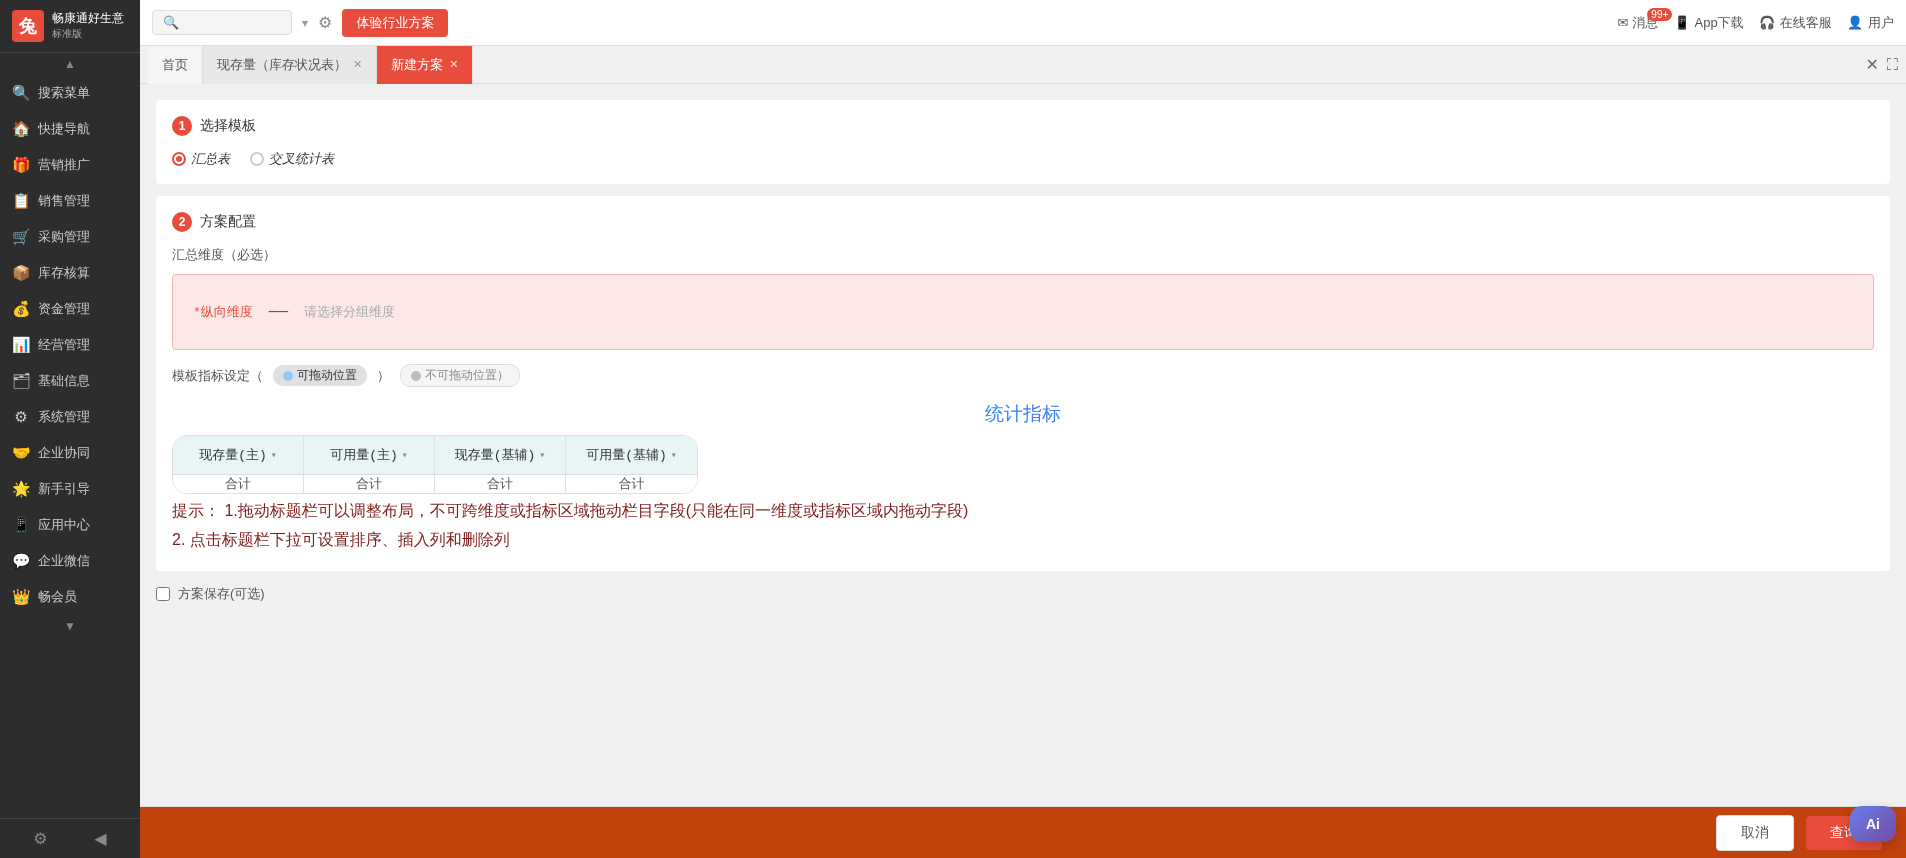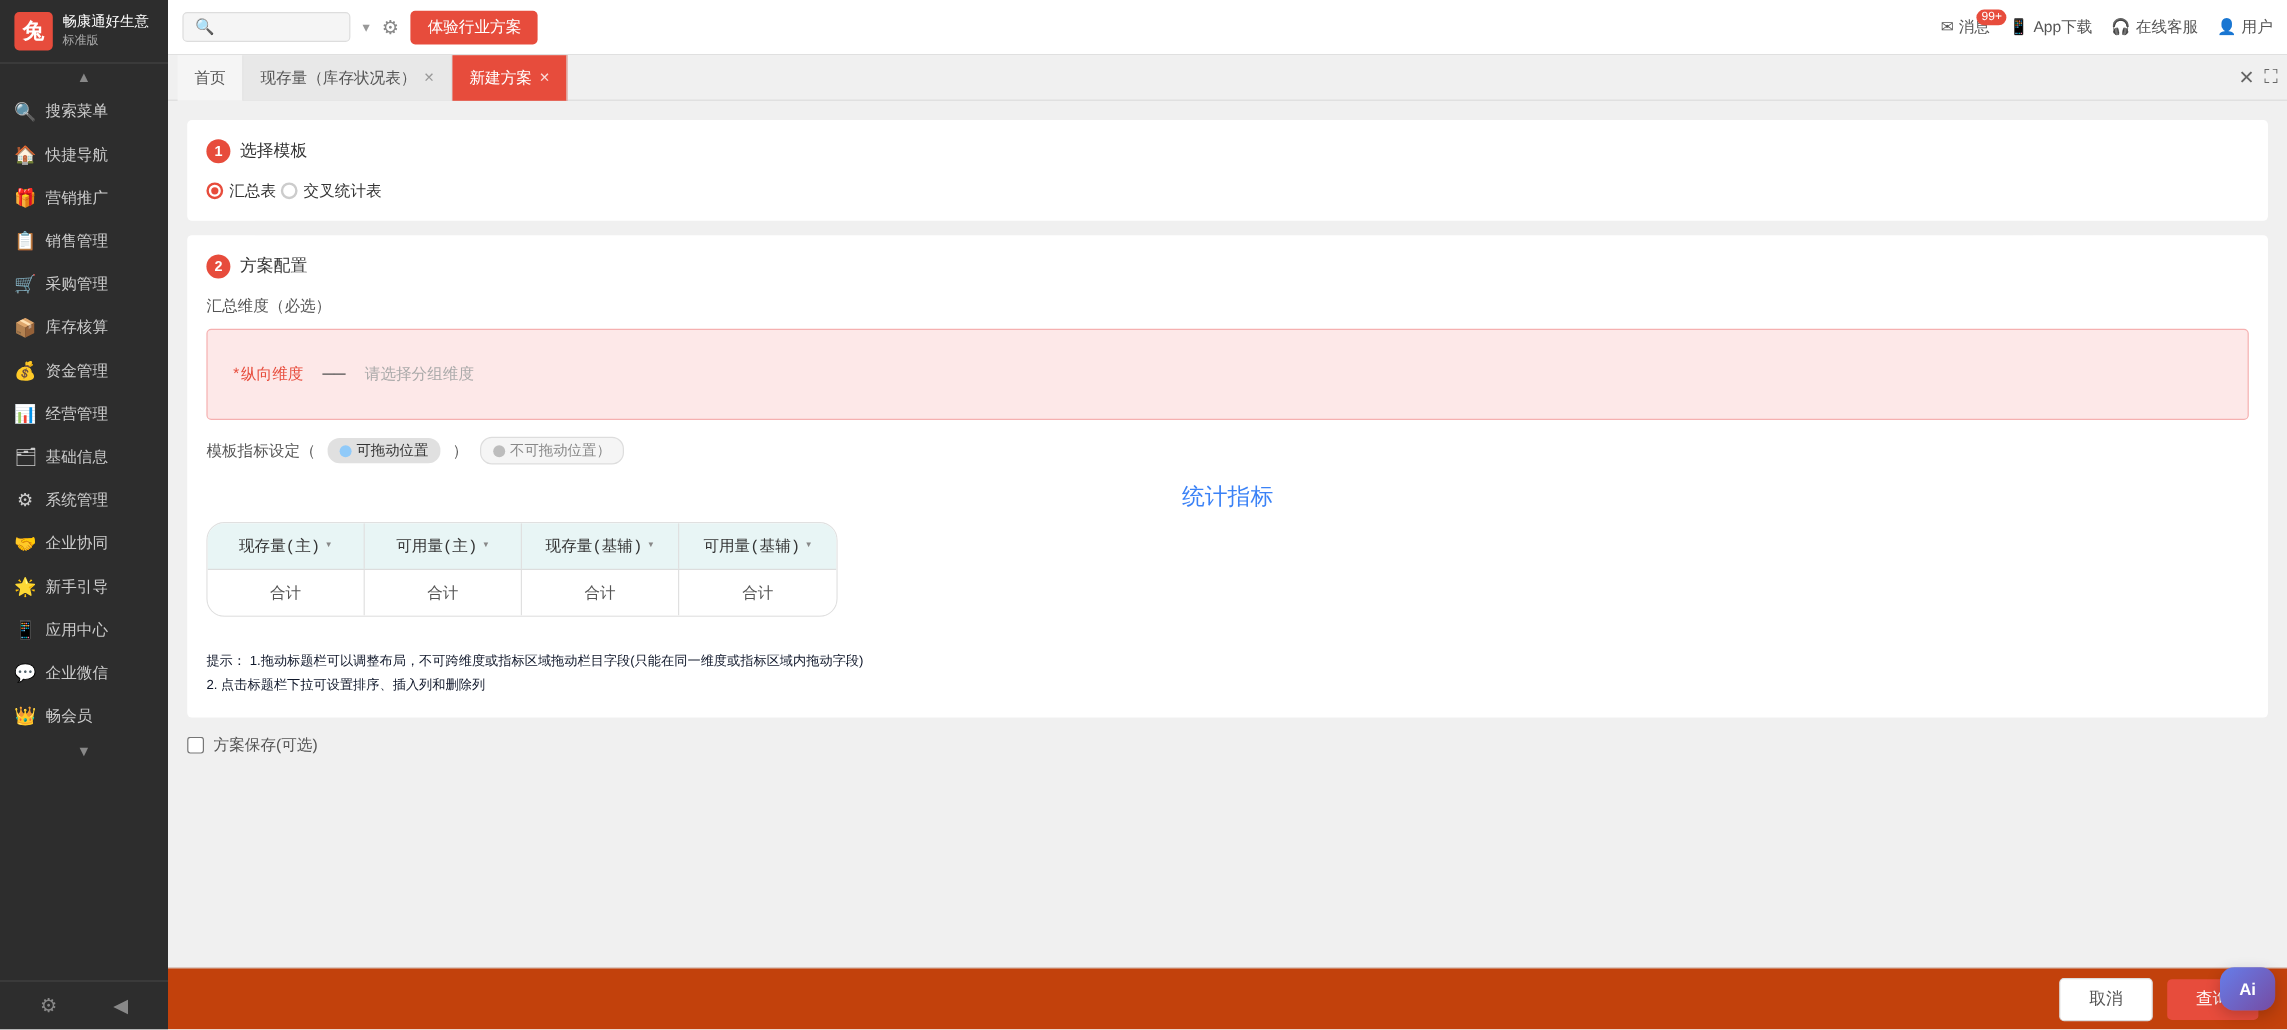--- a/index.html
+++ b/index.html
@@ -156,21 +156,21 @@
     .section-header {
       display: flex; align-items: center; gap: 8px; margin-bottom: 14px;
     }
     .step-badge {
       width: 20px; height: 20px; border-radius: 50%;
       background: #e74c3c; color: white; font-size: 12px;
       display: flex; align-items: center; justify-content: center; font-weight: bold;
     }
     .section-title { font-size: 14px; color: #333; font-weight: 500; }
 
-    .radio-group { display: flex; align-items: center; gap: 4px; }
+    .radio-group { display: flex; align-items: center; gap: 20px; font-style: italic; }
     .radio-item { display: flex; align-items: center; gap: 5px; cursor: pointer; font-size: 13px; color: #333; }
     .radio-circle {
       width: 14px; height: 14px; border-radius: 50%; border: 2px solid #ccc;
       display: flex; align-items: center; justify-content: center;
     }
     .radio-circle.checked { border-color: #e74c3c; }
     .radio-circle.checked::after {
       content: ''; width: 6px; height: 6px; border-radius: 50%; background: #e74c3c;
     }
 
@@ -208,27 +208,27 @@
       display: grid; grid-template-columns: repeat(4, 1fr);
       background: #fff;
     }
     .stats-cell {
       padding: 10px 12px; text-align: center; font-size: 13px;
       border-right: 1px solid #e0e0e0; color: #333;
       display: flex; align-items: center; justify-content: center; gap: 4px;
     }
     .stats-cell:last-child { border-right: none; }
     .stats-body-cell {
-      padding: 10px 12px; text-align: center; font-size: 13px;
+      padding: 0 12px; text-align: center; font-size: 13px;
       border-right: 1px solid #e0e0e0; color: #555;
     }
     .stats-body-cell:last-child { border-right: none; }
     .chevron-down { font-size: 10px; color: #888; }
 
-    .tips-section { margin-top: 28px; font-size: 11px; color: #0f172a; line-height: 1.8; }
+    .tips-section { margin-top: 3px; font-size: 16px; color: #7f1d1d; line-height: 1.8; }
 
     
     .save-option { display: flex; align-items: center; gap: 8px; margin-top: 14px; }
     .save-checkbox { width: 14px; height: 14px; border: 1px solid #ccc; cursor: pointer; }
     .save-label { font-size: 13px; color: #555; }
 
     
     .footer-bar {
       height: 52px;
       background: #c2410c;

